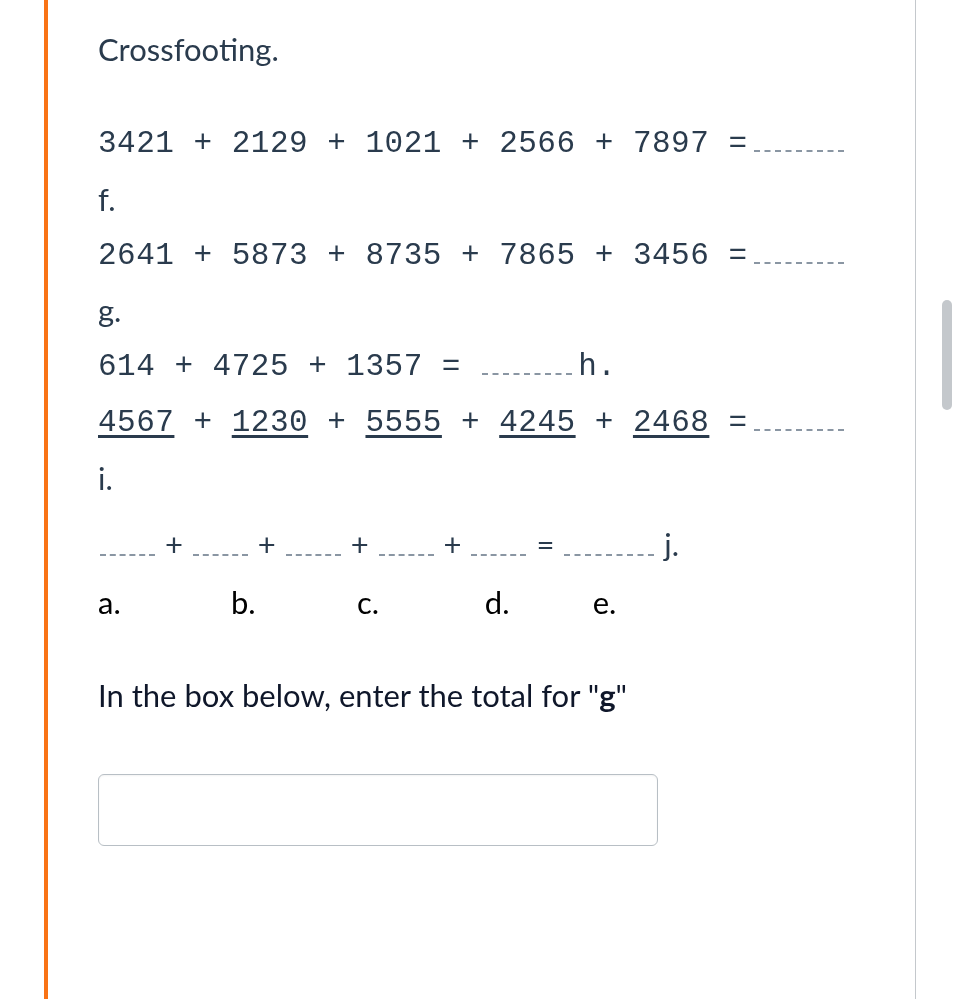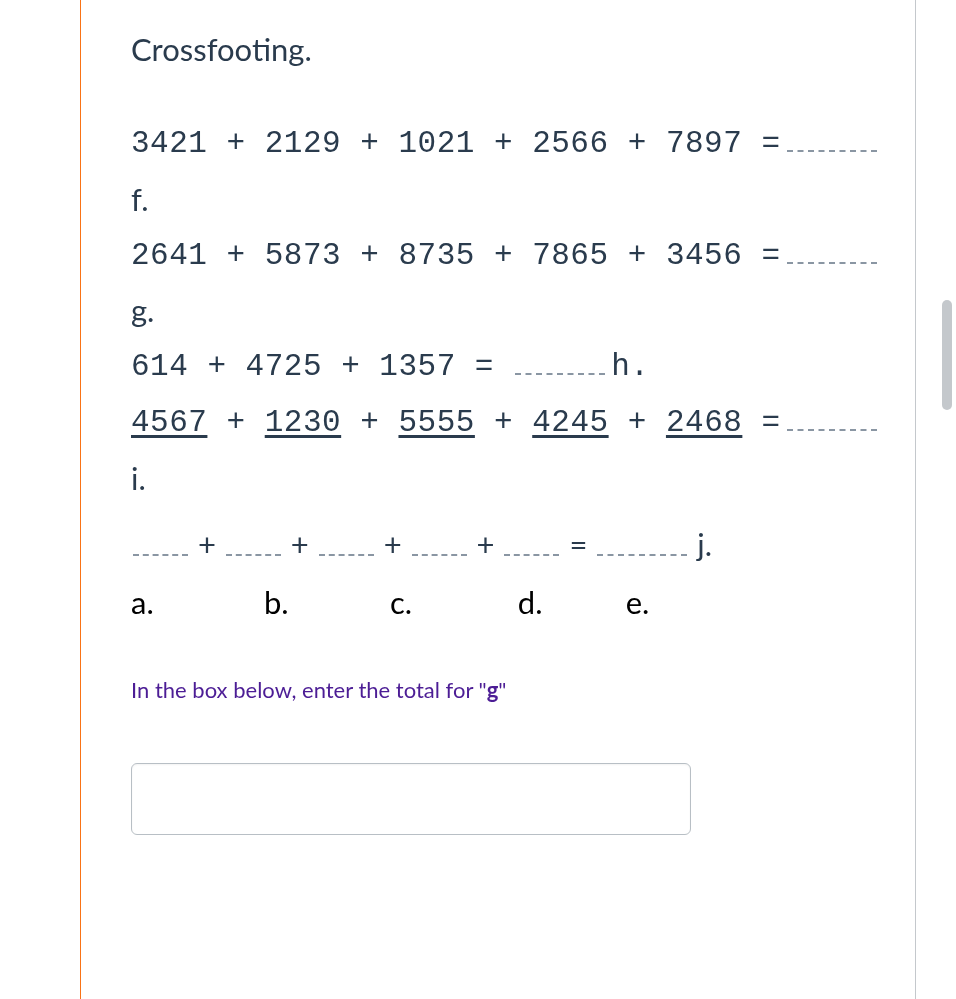--- a/index.html
+++ b/index.html
@@ -9,23 +9,23 @@
     }
     body {
       font-family: 'Segoe UI', 'Lato', -apple-system, BlinkMacSystemFont, sans-serif;
       background: #ffffff;
       width: 956px;
       height: 999px;
       position: relative;
       color: #2a3b4d;
     }
     .container {
-      border-left: 1px solid #f97316;
+      border-left: 4px solid #f97316;
       border-right: 1px solid #c4c8cc;
-      margin: 0 40px 0 80px;
+      margin: 0 40px 0 44px;
       padding: 30px 0 20px 50px;
       min-height: 100%;
       position: relative;
     }
     .title {
       font-size: 31px;
       color: #2a3b4d;
       margin-bottom: 48px;
       font-weight: 400;
     }
@@ -75,22 +75,22 @@
     }
     .row-labels span {
       display: inline-block;
     }
     .la { width: 125px; }
     .lb { width: 118px; }
     .lc { width: 120px; }
     .ld { width: 100px; }
     .le { width: 60px; }
     .instruction {
-      font-size: 22px;
-      color: #4c1d95;
+      font-size: 31px;
+      color: #0f172a;
       margin-top: 48px;
       font-weight: 400;
     }
     .instruction .bold {
       font-weight: 700;
     }
     .answer-input {
       margin-top: 60px;
       width: 560px;
       height: 72px;

